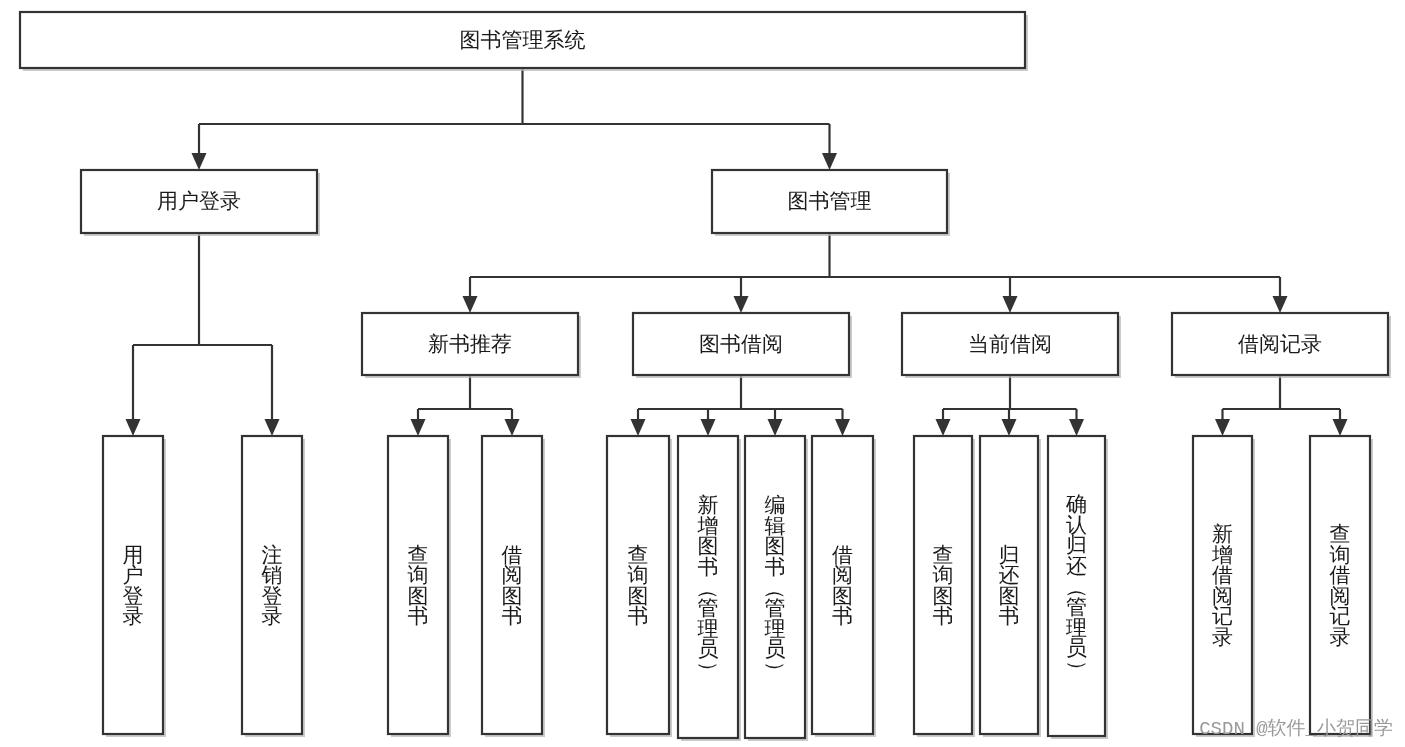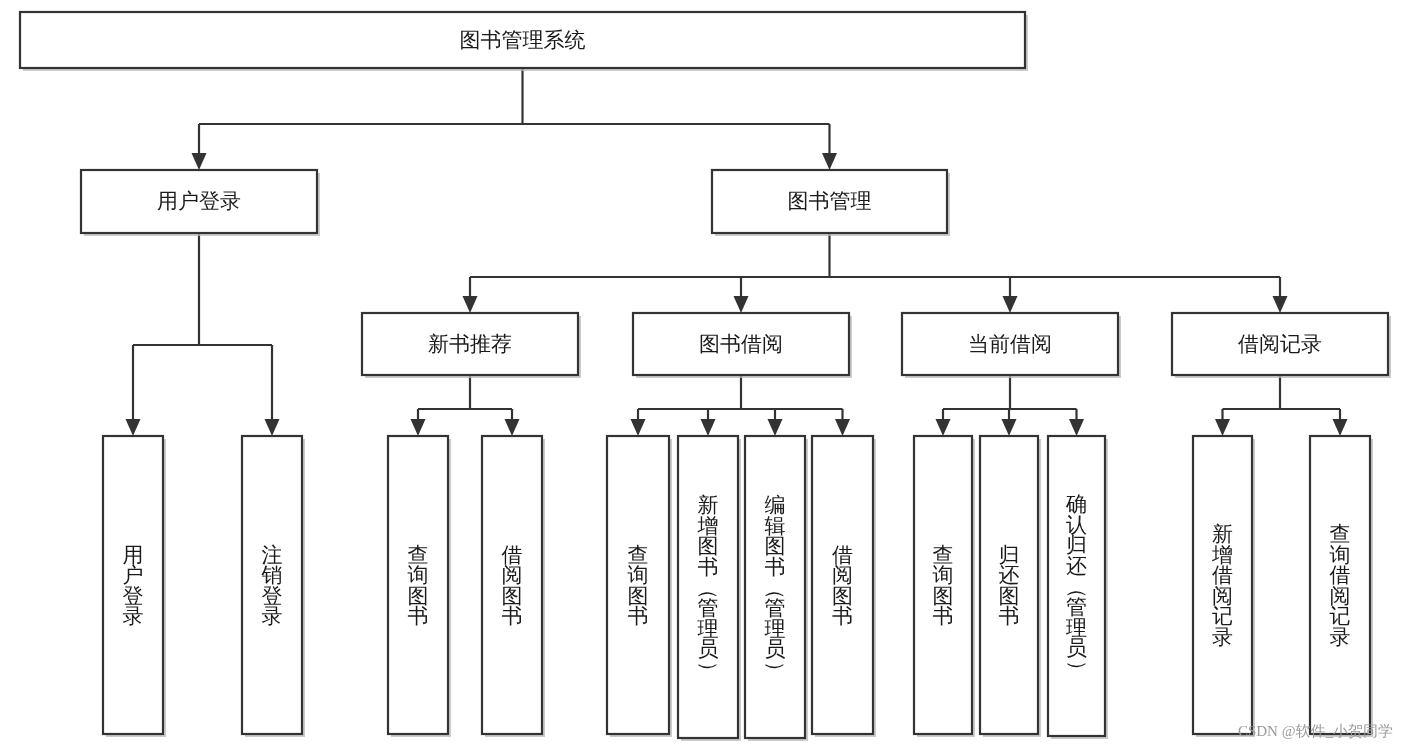--- a/index.html
+++ b/index.html
@@ -50,22 +50,22 @@
     font-family: "Liberation Sans", "DejaVu Sans", sans-serif;
     font-size: 21px;
     fill: #1a1a1a;
     text-anchor: middle;
     dominant-baseline: middle;
   }
   .watermark {
     position: absolute;
     right: 12px;
     bottom: 6px;
-    font-family: Liberation Serif, serif;
-    font-size: 15px;
+    font-family: Liberation Mono, monospace;
+    font-size: 19px;
     color: #9a9a9a;
     white-space: nowrap;
     pointer-events: none;
   }
 </style>
 </head>
 <body>
 
 <div id="diagram-root">
   <svg id="flow" viewBox="0 0 1405 747">

